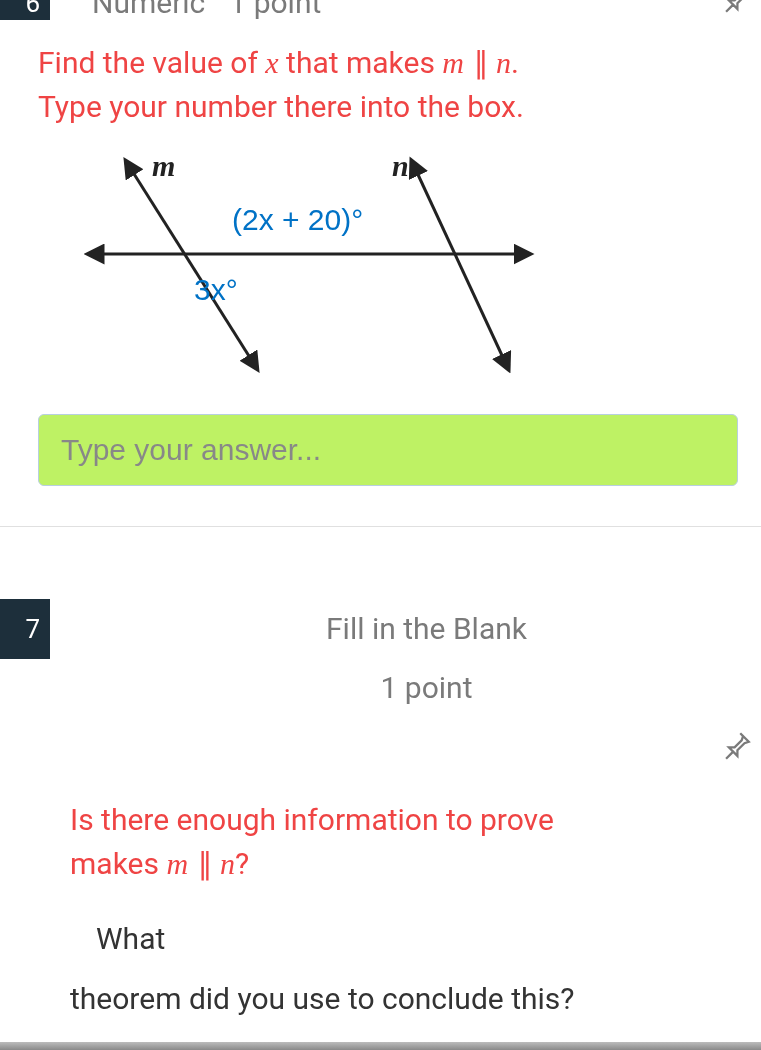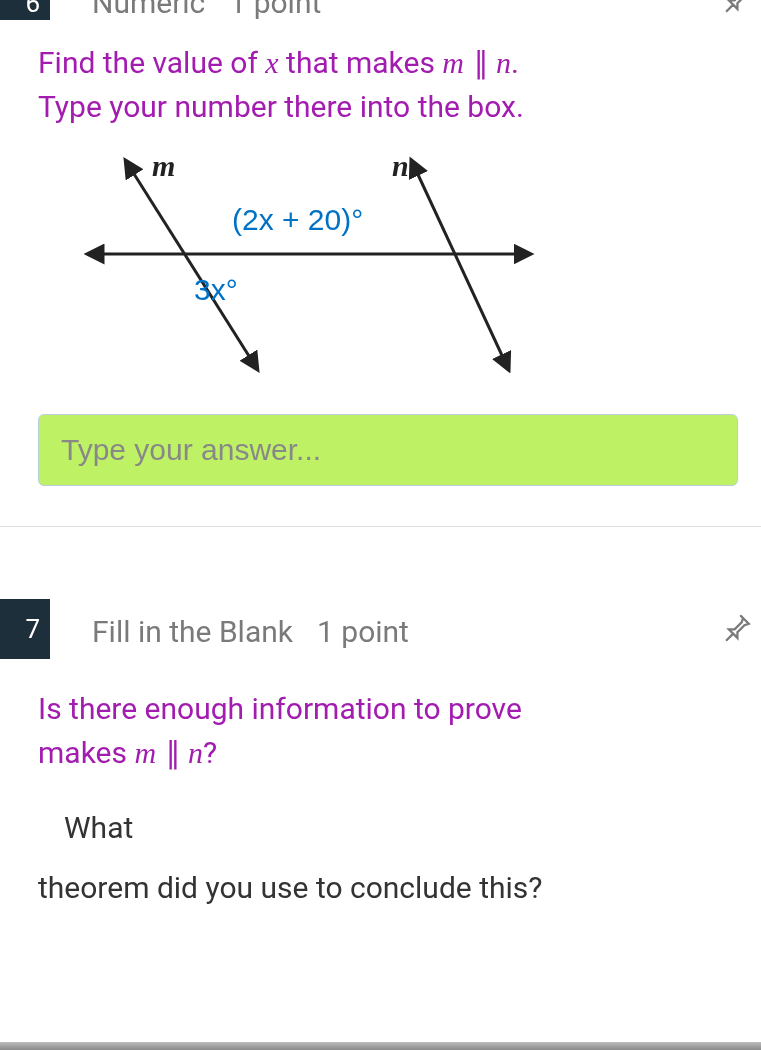--- a/index.html
+++ b/index.html
@@ -52,21 +52,21 @@
   }
   
   .q1 .q-header { margin-top: -18px; }
   .q1 .q-number-badge { padding-top: 6px; align-items: flex-start;}
   
   .q-body {
     padding: 18px 20px 0 38px;
   }
   .prompt {
     font-size: 30px;
-    color: #a21caf;
+    color: #ef4444;
     line-height: 1.45;
   }
   .math-i { font-family: Georgia, "Times New Roman", serif; font-style: italic; }
   .parallel {
     font-family: Georgia, serif;
     letter-spacing: -2px;
     padding: 0 4px;
   }
   .diagram-wrap {
     padding: 16px 0 24px 26px;
@@ -79,22 +79,22 @@
     font-size: 30px;
     color: #333;
     padding: 0 22px;
     margin-top: 4px;
     background: #bef264;
   }
   .answer-input::placeholder { color: #888; }
 
   .q2 { margin-top: 72px; }
   .q2 .q-number-badge { height: 60px; align-items: center; }
-  .q2 .q-meta { padding-top: 12px; }
-  .q2 .q-body { padding-top: 28px; }
+  .q2 .q-meta { padding-top: 12px; flex-direction: column; }
+  .q2 .q-body { padding-top: 28px; margin-left: 32px; }
 
   .dropdown {
     display: inline-flex;
     align-items: center;
     justify-content: space-between;
     border: 1.5px solid #a8a8a8;
     border-radius: 4px;
     height: 62px;
     padding: 0 18px 0 22px;
     font-size: 30px;

